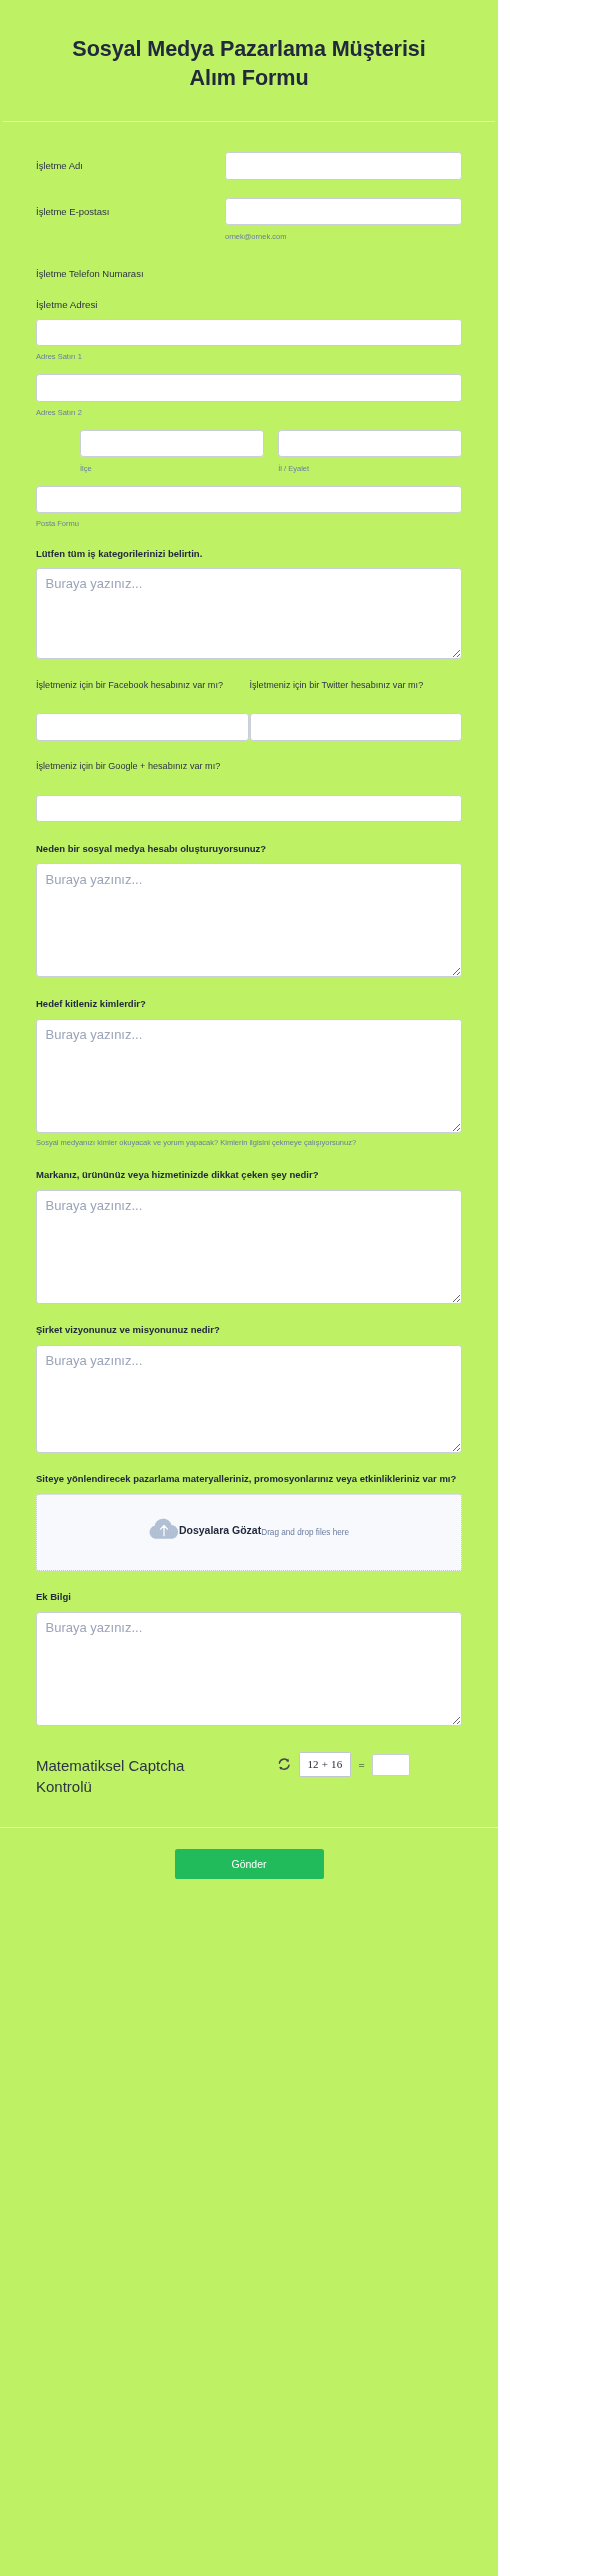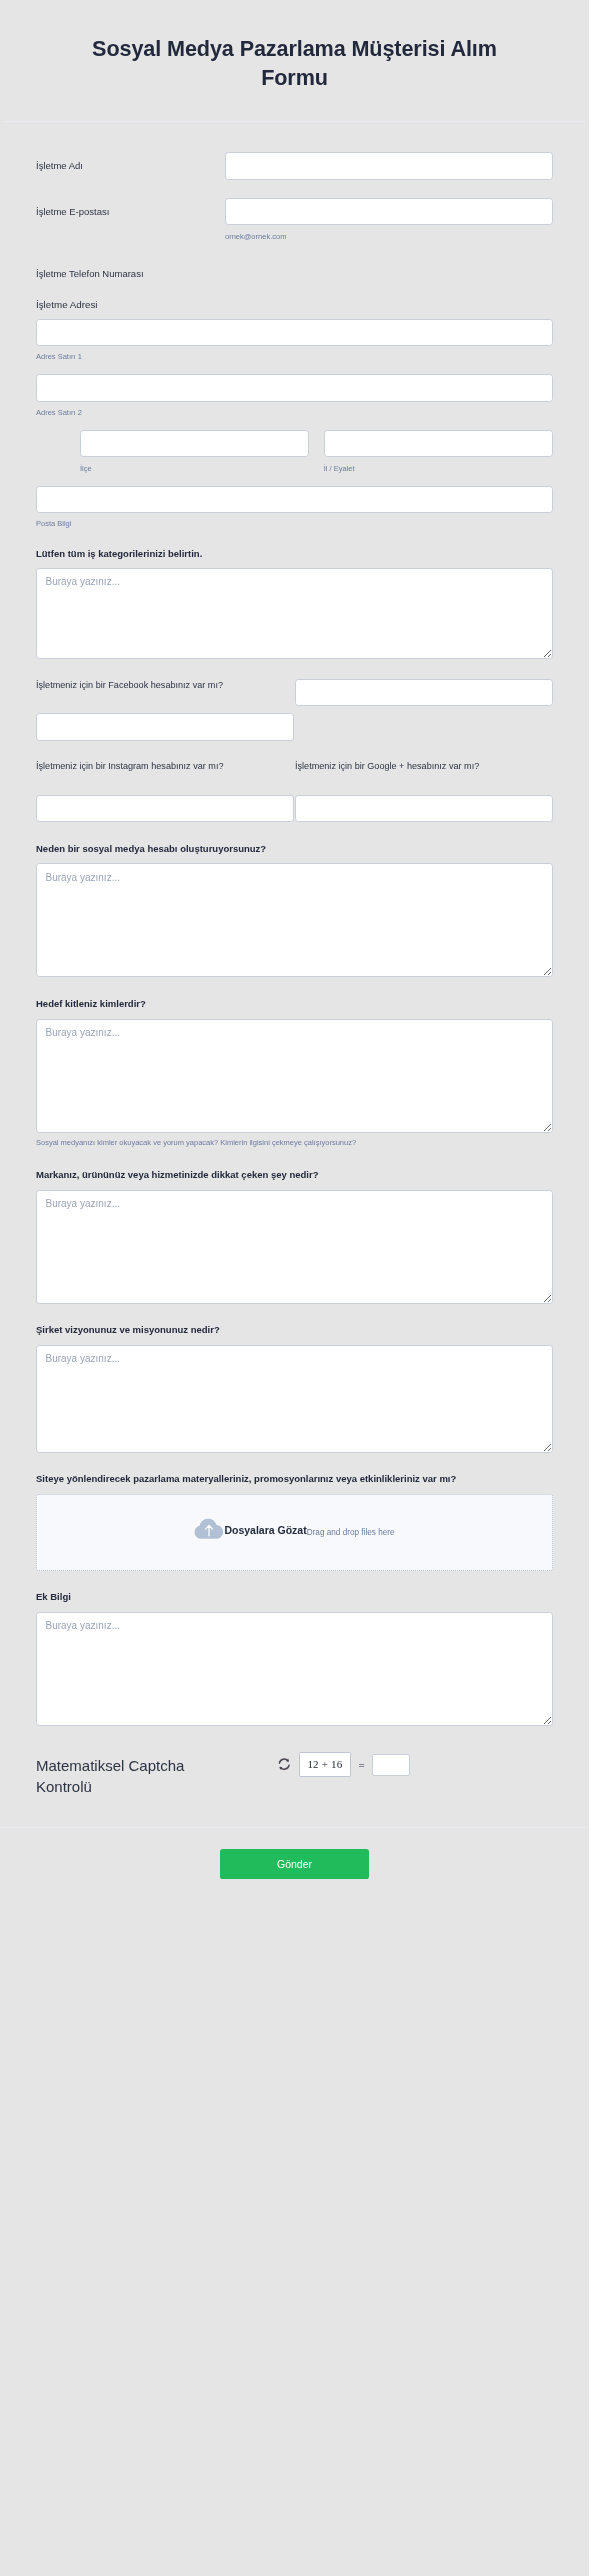--- a/index.html
+++ b/index.html
@@ -8,23 +8,23 @@
     padding: 0;
     background: #ffffff;
   }
   body {
     width: 607px;
     font-family: "Liberation Sans", sans-serif;
     color: #2c3345;
     -webkit-font-smoothing: antialiased;
   }
   .form-page {
-    width: 589px;
+    width: 498px;
     min-height: 2576px;
-    background: #e5e5e5;
+    background: #bef264;
     box-sizing: border-box;
     position: relative;
   }
 
   
   .form-header {
     padding: 34px 72px 29px 72px;
     text-align: center;
   }
   .form-title {
@@ -132,21 +132,21 @@
   
   .txt-area {
     display: block;
     width: 100%;
     box-sizing: border-box;
     border: 0.7px solid #c9ced9;
     border-radius: 3.3px;
     background: #ffffff;
     padding: 7.2px 8.5px;
     font-family: "Liberation Sans", sans-serif;
-    font-size: 10px;
+    font-size: 13px;
     color: #2c3345;
     outline: none;
     resize: vertical;
   }
   .txt-area::placeholder {
     color: #9aa4b8;
     opacity: 1;
   }
   .ta-h-140 { height: 91px; }
   .ta-h-175 { height: 114px; }
@@ -333,44 +333,41 @@
           <div class="hint">İlçe</div>
         </div>
         <div>
           <input class="txt-input" type="text" placeholder="" style="">
           <div class="hint">İl / Eyalet</div>
         </div>
       </div>
 
       <div class="address-line">
         <input class="txt-input" type="text" placeholder="" style="">
-        <div class="hint">Posta Bilgi</div>
+        <div class="hint">Posta Formu</div>
       </div>
     </div>
 
     <div class="block">
       <div class="block-label heading">Lütfen tüm iş kategorilerinizi belirtin.</div>
       <textarea class="txt-area ta-h-140" placeholder="Buraya yazınız..." style=""></textarea>
     </div>
 
     <div class="qgrid">
       <div class="qcell">
         <div class="qcell-label">İşletmeniz için bir Facebook hesabınız var mı?</div>
         <input class="txt-input" type="text" placeholder="" style="">
       </div>
       <div class="qcell">
+        <div class="qcell-label">İşletmeniz için bir Twitter hesabınız var mı?</div>
         <input class="txt-input" type="text" placeholder="" style="">
       </div>
     </div>
 
     <div class="qgrid">
-      <div class="qcell">
-        <div class="qcell-label">İşletmeniz için bir Instagram hesabınız var mı?</div>
-        <input class="txt-input" type="text" placeholder="" style="">
-      </div>
       <div class="qcell">
         <div class="qcell-label">İşletmeniz için bir Google + hesabınız var mı?</div>
         <input class="txt-input" type="text" placeholder="" style="">
       </div>
     </div>
 
     <div class="block">
       <div class="block-label heading">Neden bir sosyal medya hesabı oluşturuyorsunuz?</div>
       <textarea class="txt-area ta-h-175" placeholder="Buraya yazınız..." style=""></textarea>
     </div>

